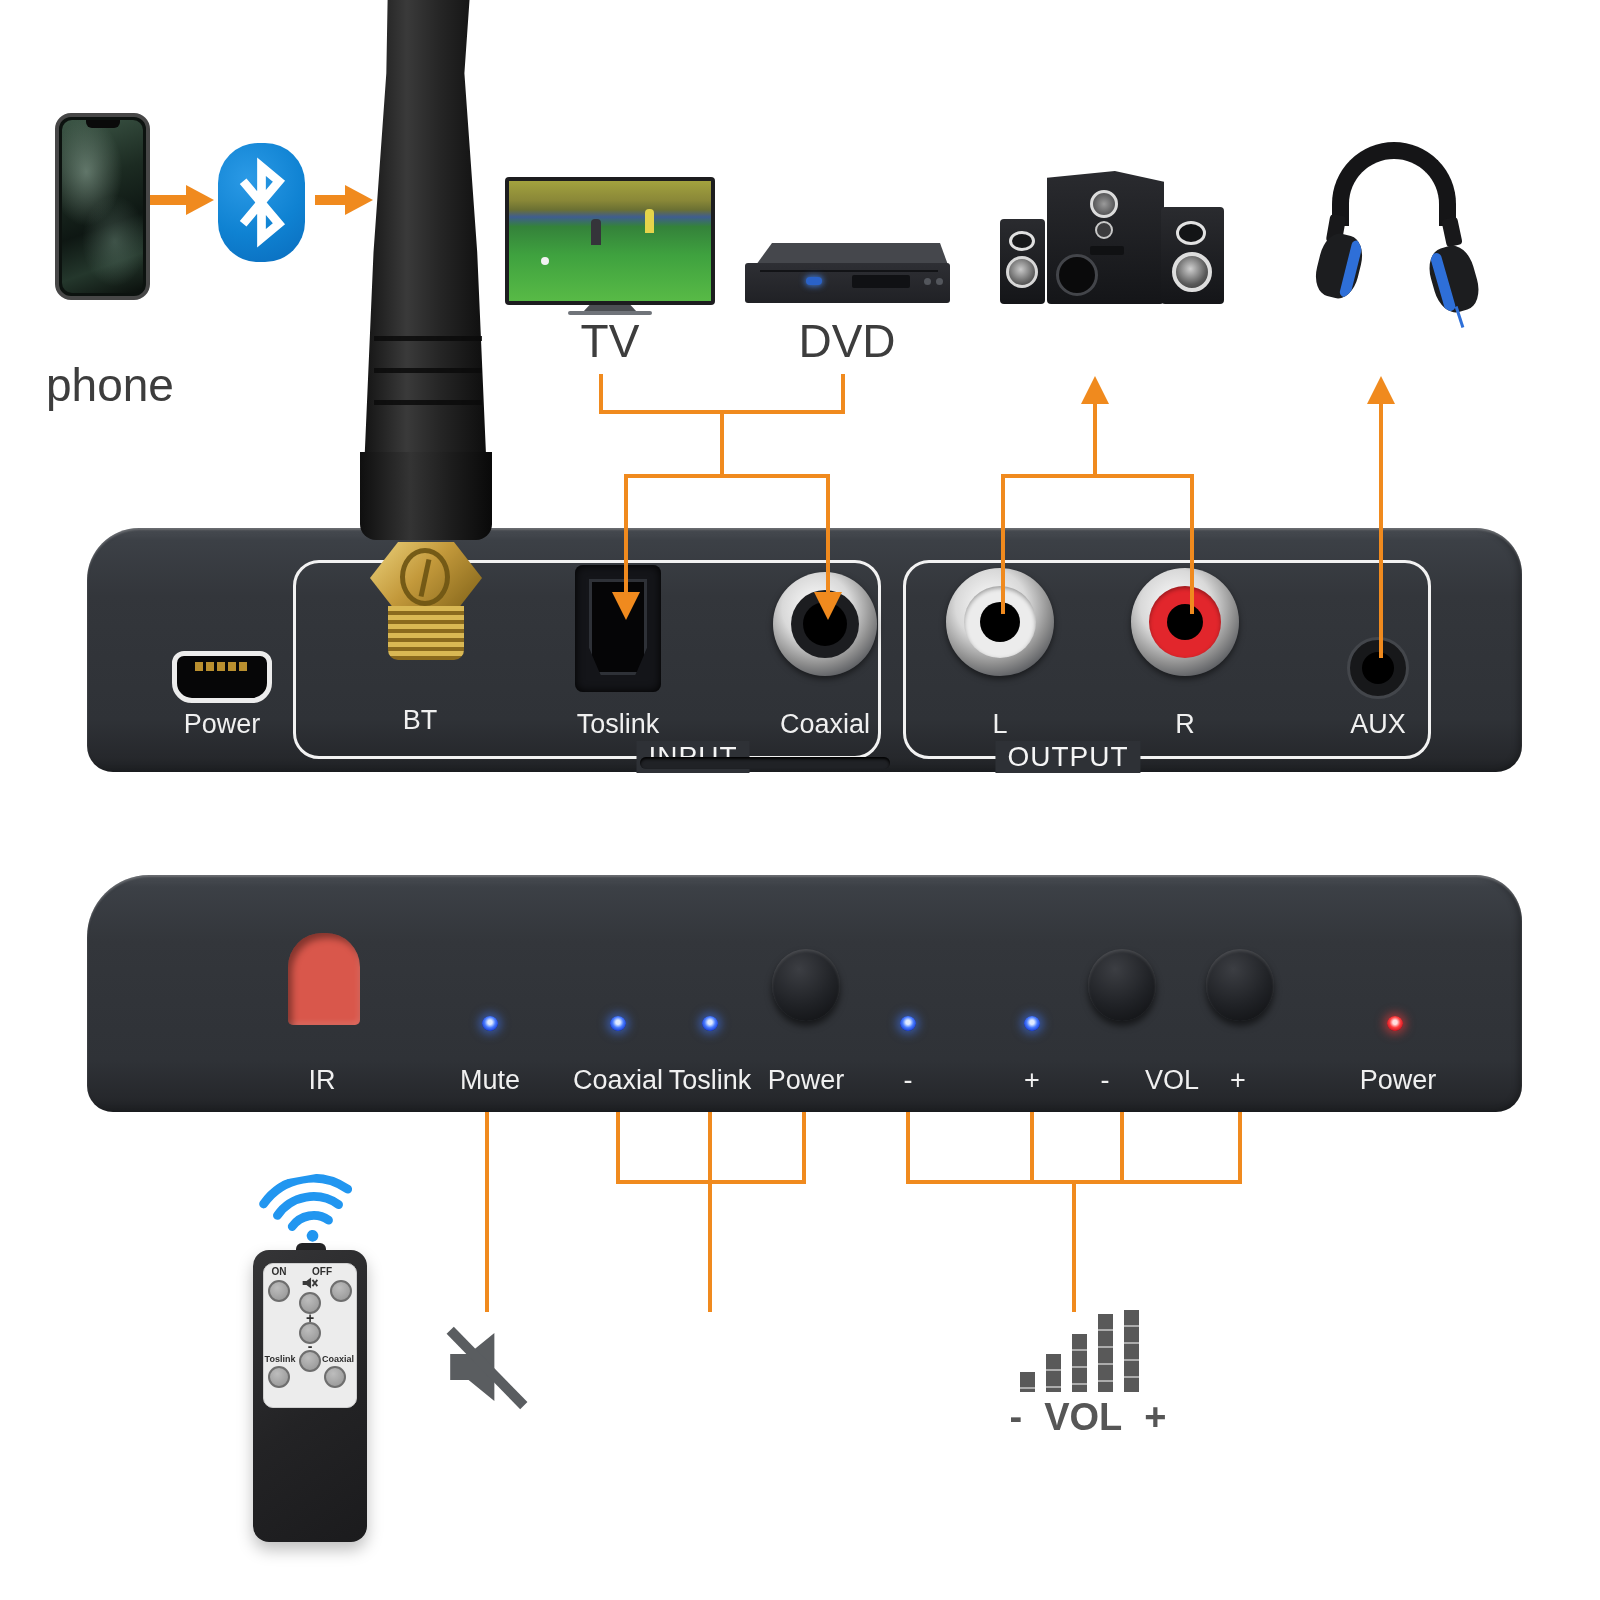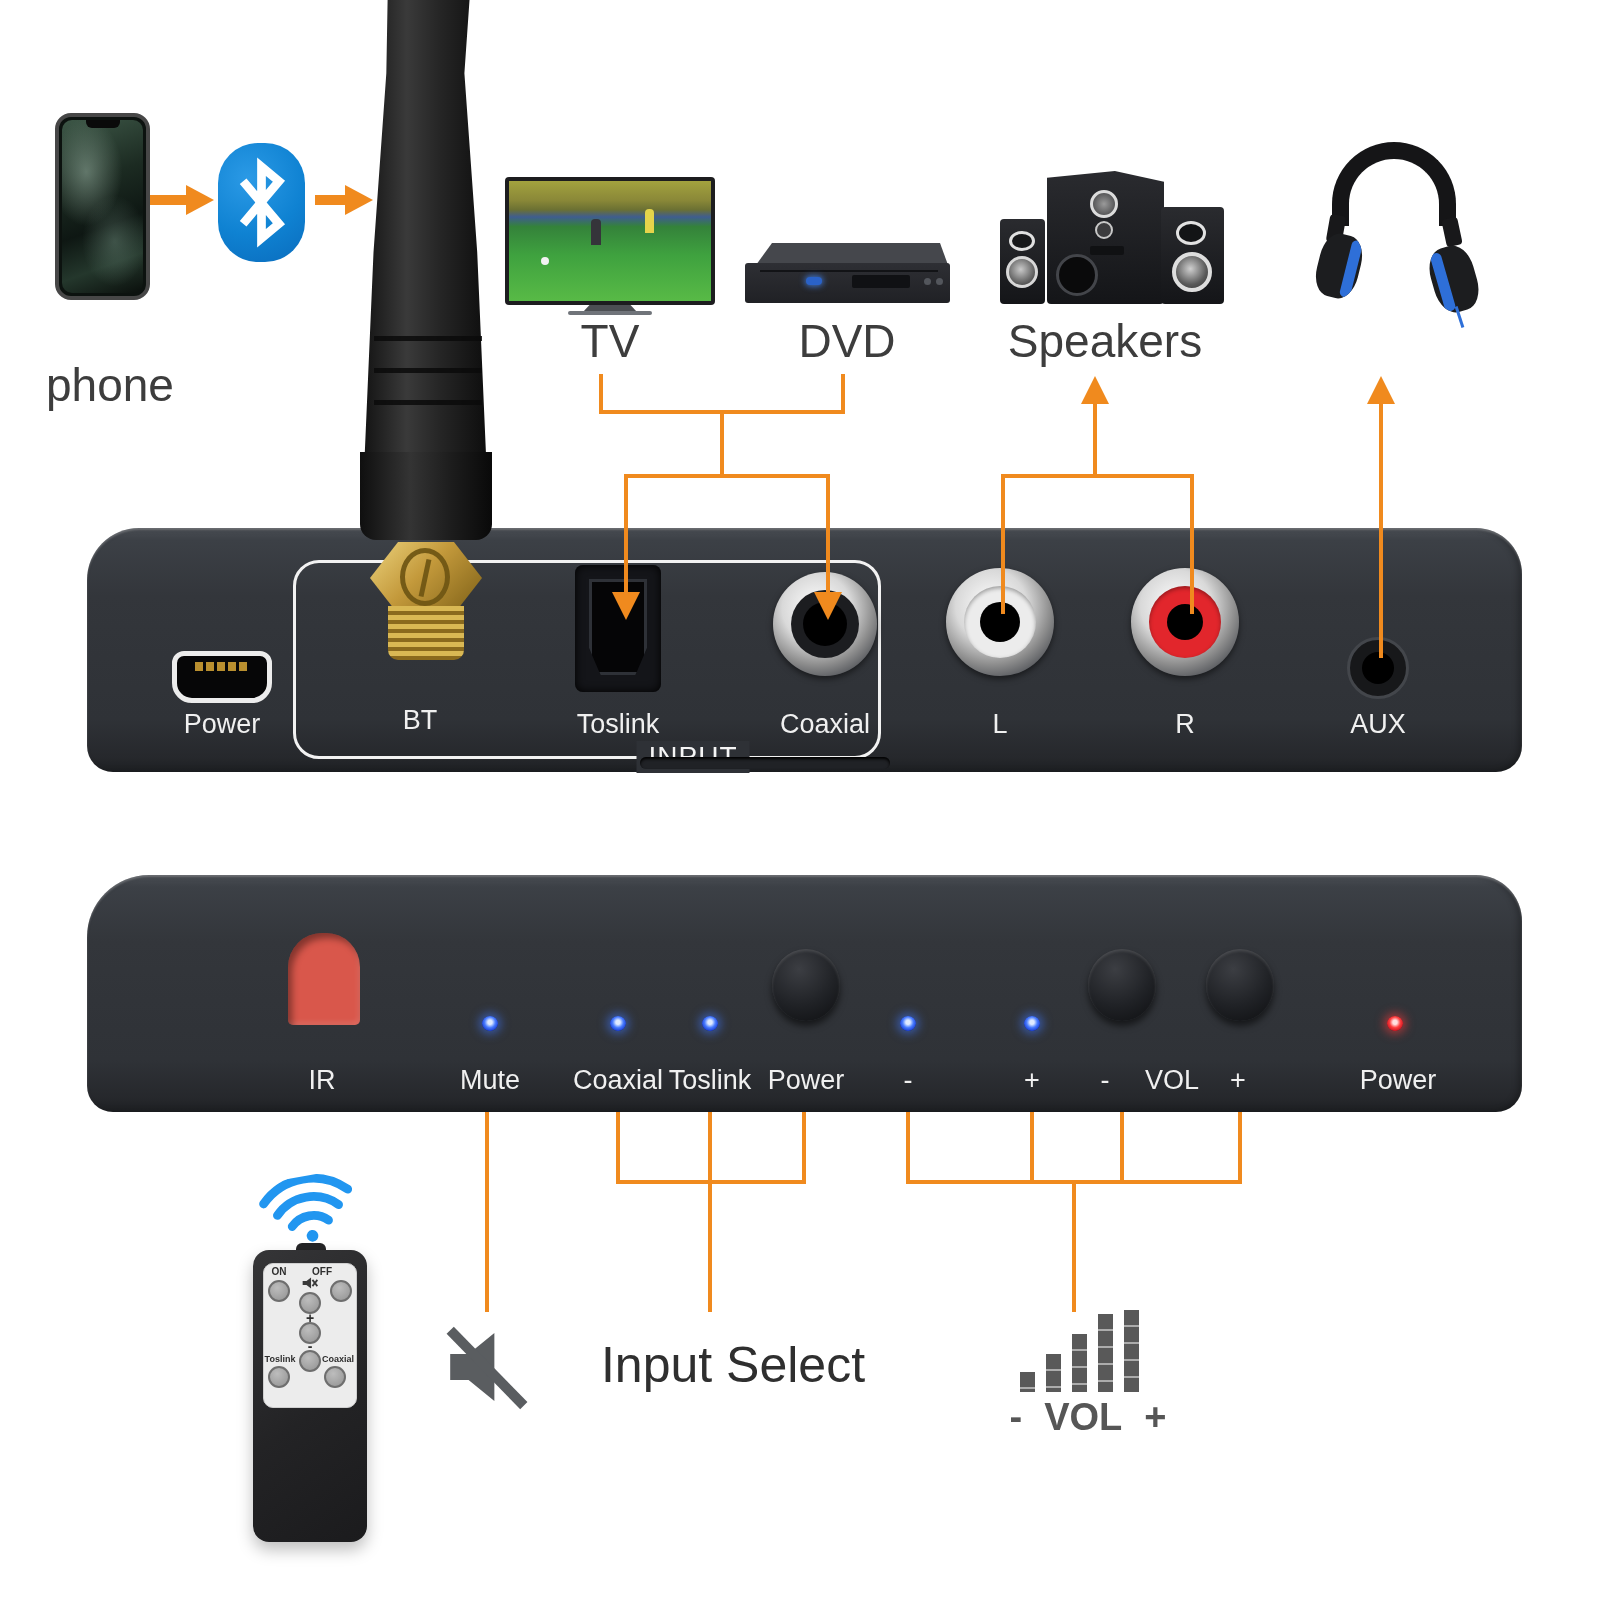--- a/index.html
+++ b/index.html
@@ -191,21 +191,20 @@
   <div class="spk" style="left:1047px;top:171px;width:117px;height:133px;clip-path:polygon(0 5%,58% 0,100% 8%,100% 100%,0 100%);"></div>
   <div class="spk" style="left:1161px;top:207px;width:63px;height:97px;"></div>
   <div class="ring" style="left:1009px;top:231px;width:26px;height:20px;border:3px solid #e0e0e0;background:#17181a;"></div>
   <div class="ring" style="left:1006px;top:256px;width:32px;height:32px;border:3px solid #d8d8d8;background:radial-gradient(circle at 45% 40%,#c9c9c9,#6f6f6f 55%,#2c2c2c);"></div>
   <div class="ring" style="left:1090px;top:190px;width:28px;height:28px;border:3px solid #dcdcdc;background:radial-gradient(#9a9a9a,#3c3c3e);"></div>
   <div class="ring" style="left:1095px;top:221px;width:18px;height:18px;border:2px solid #c8c8c8;background:#3c3c3e;"></div>
   <div class="abs" style="left:1090px;top:246px;width:34px;height:9px;background:#101113;border-radius:2px;"></div>
   <div class="ring" style="left:1056px;top:254px;width:42px;height:42px;border:3px solid #43454a;background:#0a0a0b;"></div>
   <div class="ring" style="left:1176px;top:221px;width:30px;height:24px;border:3px solid #e2e2e2;background:#131416;"></div>
   <div class="ring" style="left:1172px;top:252px;width:40px;height:40px;border:4px solid #dedede;background:radial-gradient(circle at 45% 40%,#cfcfcf,#5a5a5a 60%,#333);"></div>
-  <div class="biglabel cx" style="left:1105px;top:314px;">Speakers</div>
 
   <div class="hp-band"></div>
   <div class="hp-yoke" style="left:1328px;top:215px;transform:rotate(10deg);"></div>
   <div class="hp-yoke" style="left:1444px;top:218px;transform:rotate(-12deg);"></div>
   <div class="hp-cup" style="left:1318px;top:234px;width:42px;height:64px;transform:rotate(14deg);">
     <div class="hp-stripe" style="left:28px;"></div>
   </div>
   <div class="hp-cup" style="left:1432px;top:246px;width:44px;height:66px;transform:rotate(-16deg);">
     <div class="hp-stripe" style="left:5px;"></div>
   </div>
@@ -231,20 +230,23 @@
     <div class="tosport">
         <div class="tosinner"></div>
       </div>
     <span class="plabel cx" style="left:531px;top:181px;">Toslink</span>
 
     <div class="rca" style="left:686px;top:44px;width:104px;height:104px;"></div>
     <div class="rca-mid" style="left:704px;top:62px;width:68px;height:68px;background:#1c1d20;"></div>
     <div class="rca-hole" style="left:716px;top:74px;width:44px;height:44px;"></div>
     <span class="plabel cx" style="left:738px;top:181px;">Coaxial</span>
 
+    <div class="groupbox" style="left:816px;top:32px;width:522px;height:193px;">
+      <span class="grouplabel cx" style="left:162px;">OUTPUT</span>
+    </div>
 
     <div class="rca" style="left:859px;top:40px;width:108px;height:108px;"></div>
     <div class="rca-mid" style="left:877px;top:58px;width:72px;height:72px;background:#ececec;box-shadow:inset 0 2px 4px rgba(0,0,0,.35);"></div>
     <div class="rca-hole" style="left:893px;top:74px;width:40px;height:40px;"></div>
     <span class="plabel cx" style="left:913px;top:181px;">L</span>
 
     <div class="rca" style="left:1044px;top:40px;width:108px;height:108px;"></div>
     <div class="rca-mid" style="left:1062px;top:58px;width:72px;height:72px;background:#e2262c;box-shadow:inset 0 2px 4px rgba(0,0,0,.35);"></div>
     <div class="rca-hole" style="left:1080px;top:76px;width:36px;height:36px;"></div>
     <span class="plabel cx" style="left:1098px;top:181px;">R</span>
@@ -365,21 +367,20 @@
   <span class="rc-lbl cx" style="left:338px;top:1354px;font-size:9px;">Coaxial</span>
   <div class="rc-btn" style="left:324px;top:1366px;"></div>
 
   <div class="abs" style="left:441px;top:1320px;">
     <svg width="92" height="94" viewBox="0 0 100 100">
       <polygon points="10,36 30,36 58,13 58,87 30,64 10,64" fill="#5a5d60"></polygon>
       <line x1="10" y1="10" x2="90" y2="92" stroke="#5a5d60" stroke-width="11"></line>
     </svg>
   </div>
 
-  <div class="inputselect cx">Input Select</div>
 
   <div class="volbars">
     <div style="height:20px;"></div>
     <div style="height:38px;"></div>
     <div style="height:58px;"></div>
     <div style="height:78px;"></div>
     <div style="height:82px;"></div>
   </div>
   <div class="voltext cx">
     <span>-</span>

